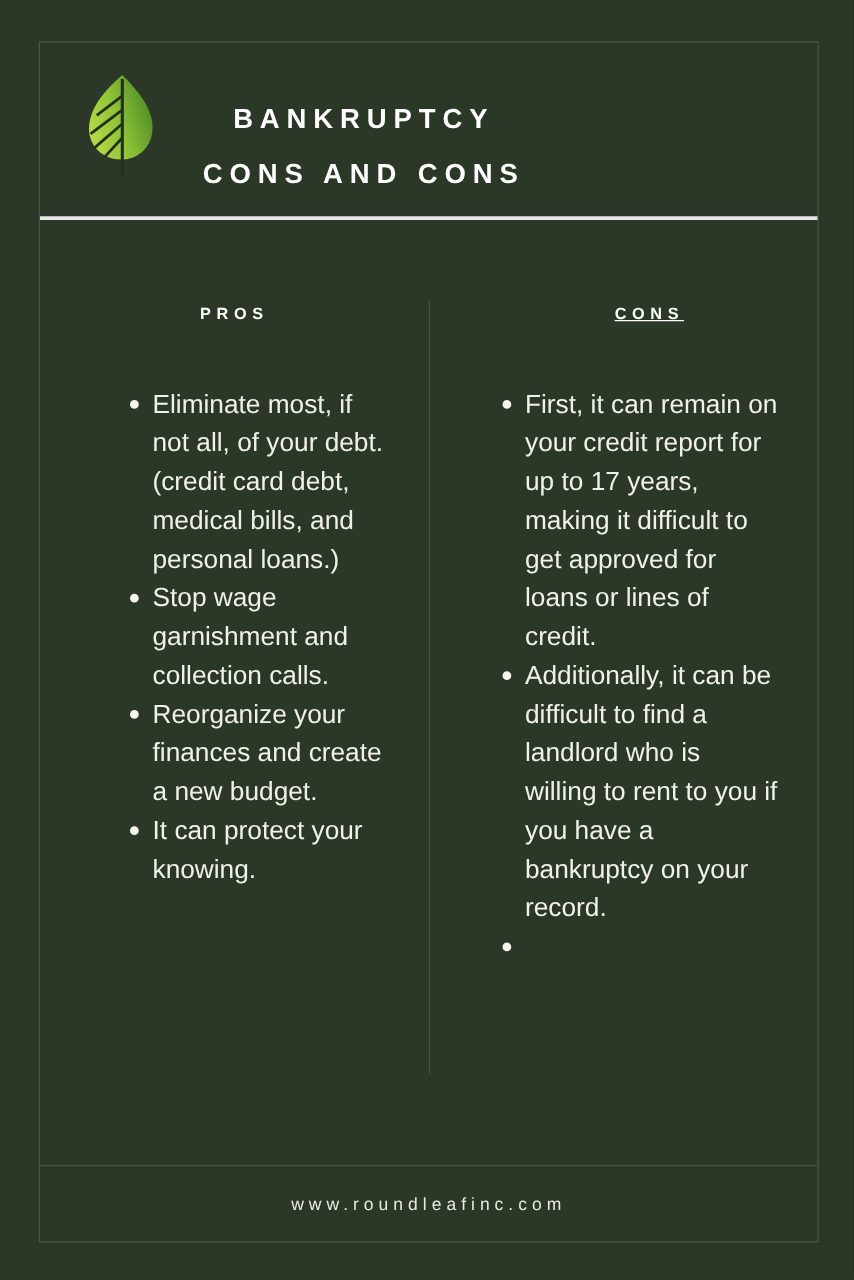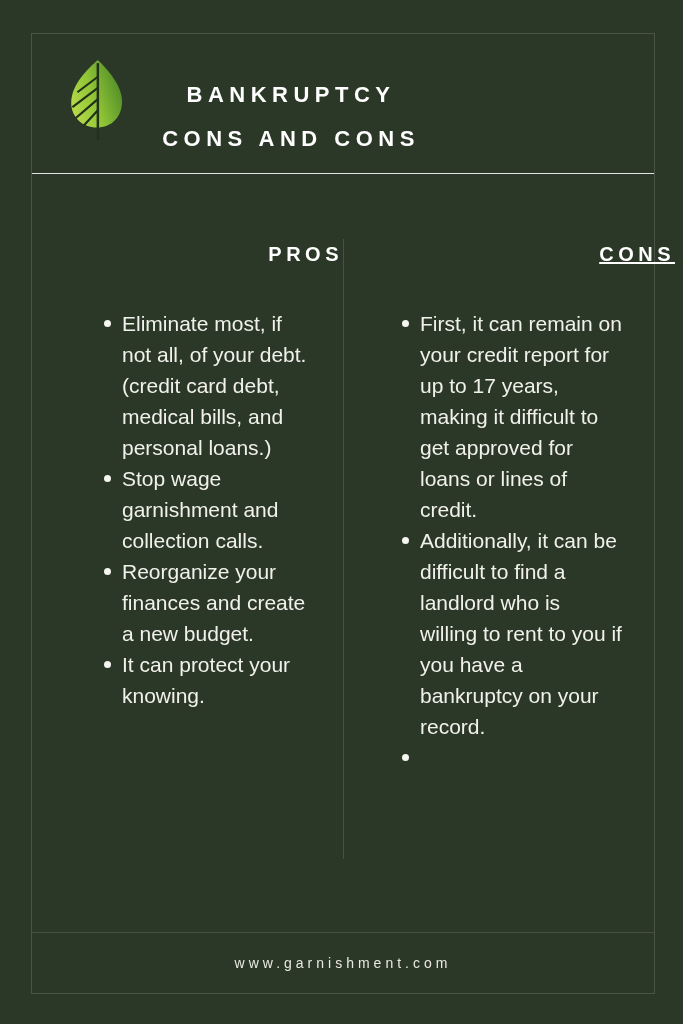--- a/index.html
+++ b/index.html
@@ -15,21 +15,21 @@
     position:absolute;
     left:31px; top:33px;
     width:624px; height:961px;
     box-sizing:border-box;
     border:1px solid #4b5547;
   }
   
   .header {
     position:absolute; left:0; top:0; right:0;
     height:139px;
-    border-bottom:1px solid #e5e5e5;
+    border-bottom:3px solid #e5e5e5;
   }
   .leaf {
     position:absolute; left:33px; top:24px;
     width:62px; height:84px;
   }
   .title-block {
     position:absolute; left:0; top:0;
     width:518px; height:139px;
   }
   .title-line {
@@ -50,23 +50,23 @@
   }
   .vdivider {
     position:absolute;
     left:311px; top:66px;
     width:1px; height:620px;
     background:#46513f;
   }
   .col-label {
     position:absolute; top:70px;
     width:311px;
-    text-align:right;
+    text-align:center;
     color:#ffffff;
-    font-size:20px; font-weight:700;
+    font-size:13px; font-weight:700;
     letter-spacing:4.5px;
   }
   .col-label.pros { left:0; }
   .col-label.cons { left:332px;text-decoration:underline; }
   .bullets {
     position:absolute; top:123px;
     margin:12px; padding:0;
     list-style:none;
   }
   .bullets.pros { left:59px;  width:212px; }
@@ -133,17 +133,17 @@
           <li><span class="dot"></span><span>It can protect your knowing.</span></li>
         </ul>
       <ul class="bullets cons">
           <li><span class="dot"></span><span>First, it can remain on your credit report for up to 17 years, making it difficult to get approved for loans or lines of credit.</span></li>
           <li><span class="dot"></span><span>Additionally, it can be difficult to find a landlord who is willing to rent to you if you have a bankruptcy on your record.</span></li>
           <li><span class="dot"></span></li>
         </ul>
     </div>
 
     <div class="footer">
-      <div class="footer-url">www.garnishment.com</div>
+      <div class="footer-url">www.roundleafinc.com</div>
     </div>
 
   </div>
 </div>
 
 </body></html>

